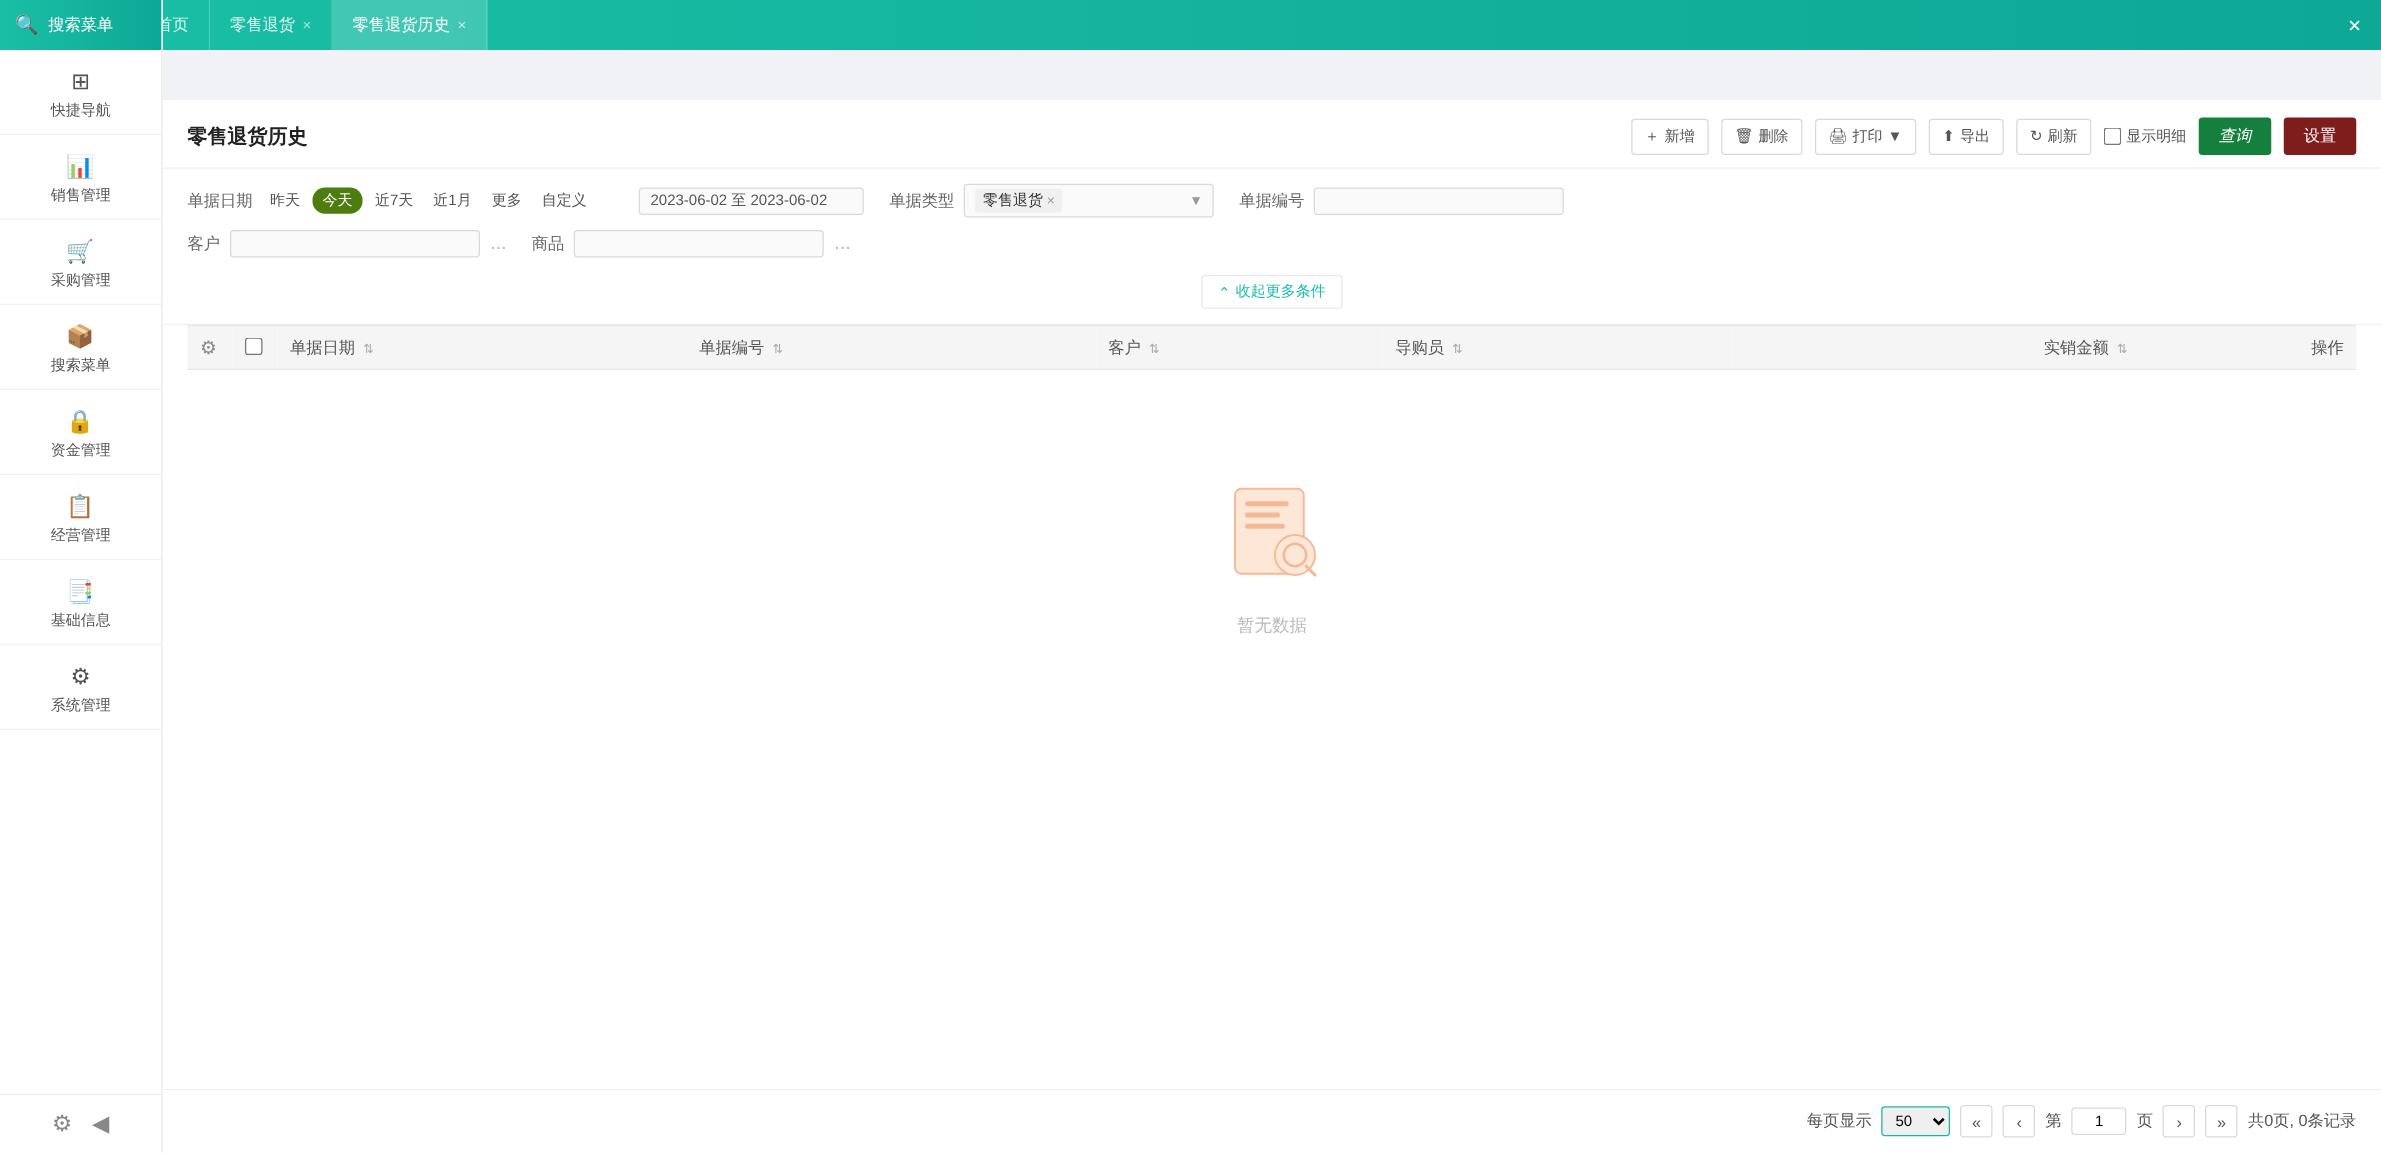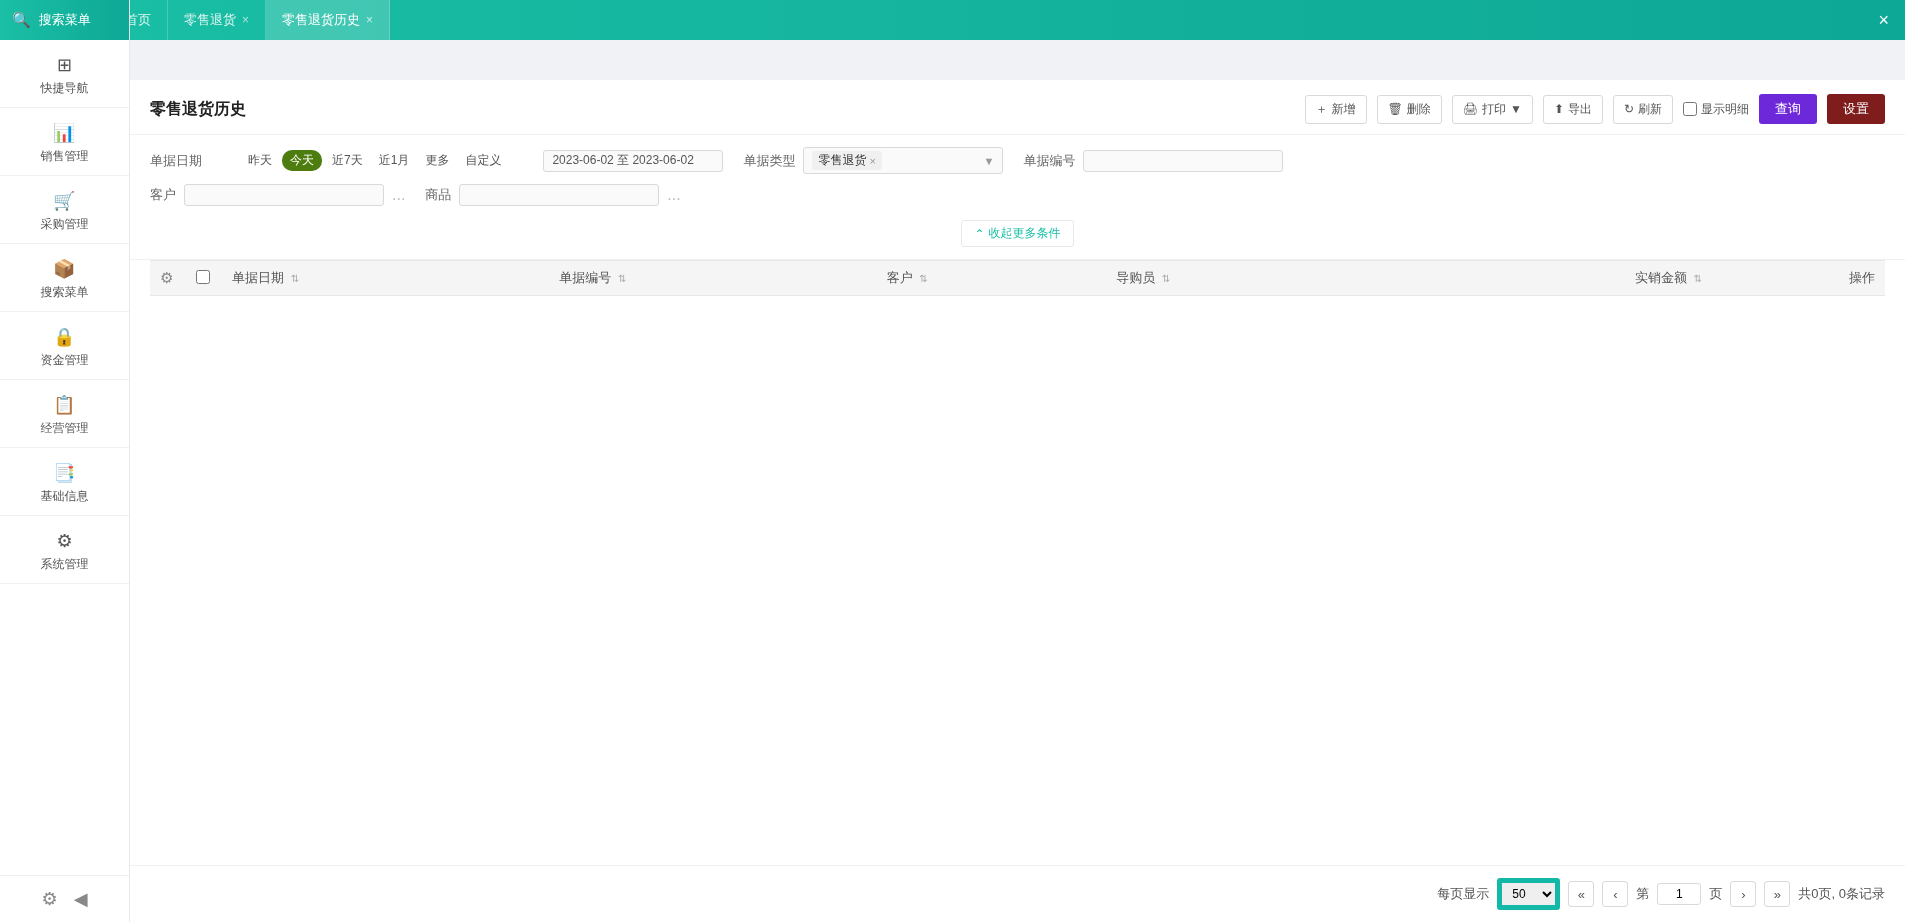--- a/index.html
+++ b/index.html
@@ -134,27 +134,28 @@
       gap: 4px;
       padding: 5px 10px;
       border: 1px solid #d9d9d9;
       border-radius: 3px;
       background: #fff;
       color: #555;
       font-size: 12px;
       cursor: pointer;
     }
     .btn-primary {
-      background: #6d28d9;
+      background: #15803d;
       color: white;
       border: none;
       padding: 6px 16px;
       border-radius: 3px;
       font-size: 13px;
       cursor: pointer;
+      font-style: italic;
     }
     .btn-setting {
       background: #7f1d1d;
       color: white;
       border: none;
       padding: 6px 16px;
       border-radius: 3px;
       font-size: 13px;
       cursor: pointer;
     }
@@ -185,21 +186,20 @@
     }
     .filter-label {
       color: #666;
       font-size: 13px;
       white-space: nowrap;
     }
     .date-range-buttons {
       display: flex;
       align-items: flex-end;
       gap: 4px;
-      margin-left: 32px;
     }
     .date-btn {
       padding: 2px 6px;
       font-size: 12px;
       color: #555;
       cursor: pointer;
       border: none;
       background: none;
     }
     .date-btn.active {
@@ -314,21 +314,21 @@
       gap: 8px;
       font-size: 13px;
       color: #555;
       position: fixed;
       bottom: 0;
       left: 130px;
       right: 0;
       background: #fff;
     }
     .page-size-select {
-      border: 5px solid #14b8a6;
+      border: 1px solid #14b8a6;
       border-radius: 3px;
       padding: 3px 6px;
       font-size: 12px;
     }
     .page-nav-btn {
       border: 1px solid #d9d9d9;
       background: #fff;
       width: 26px;
       height: 26px;
       display: flex;
@@ -540,20 +540,32 @@
             </th>
             <th style="text-align:right;">
               <span>操作</span>
             </th>
           </tr>
         </thead>
         <tbody>
         </tbody>
       </table>
 
+      <div class="empty-state">
+        <svg class="empty-icon" viewBox="0 0 100 100" xmlns="http://www.w3.org/2000/svg">
+          <rect x="20" y="15" width="55" height="68" rx="5" fill="#fde8d8" stroke="#f5b896" stroke-width="1.5"></rect>
+          <rect x="28" y="25" width="35" height="4" rx="2" fill="#f5b896"></rect>
+          <rect x="28" y="34" width="28" height="4" rx="2" fill="#f5b896"></rect>
+          <rect x="28" y="43" width="32" height="4" rx="2" fill="#f5b896"></rect>
+          <circle cx="68" cy="68" r="16" fill="#fde8d8" stroke="#f5b896" stroke-width="1.5"></circle>
+          <circle cx="68" cy="68" r="9" fill="none" stroke="#f5b896" stroke-width="2"></circle>
+          <line x1="77" y1="77" x2="84" y2="84" stroke="#f5b896" stroke-width="2.5" stroke-linecap="round"></line>
+        </svg>
+        <span class="empty-text">暂无数据</span>
+      </div>
     </div>
 
     <div class="pagination-bar">
       <span>每页显示</span>
       <select class="page-size-select">
         <option>10</option>
         <option>20</option>
         <option selected="">50</option>
         <option>100</option>
       </select>

